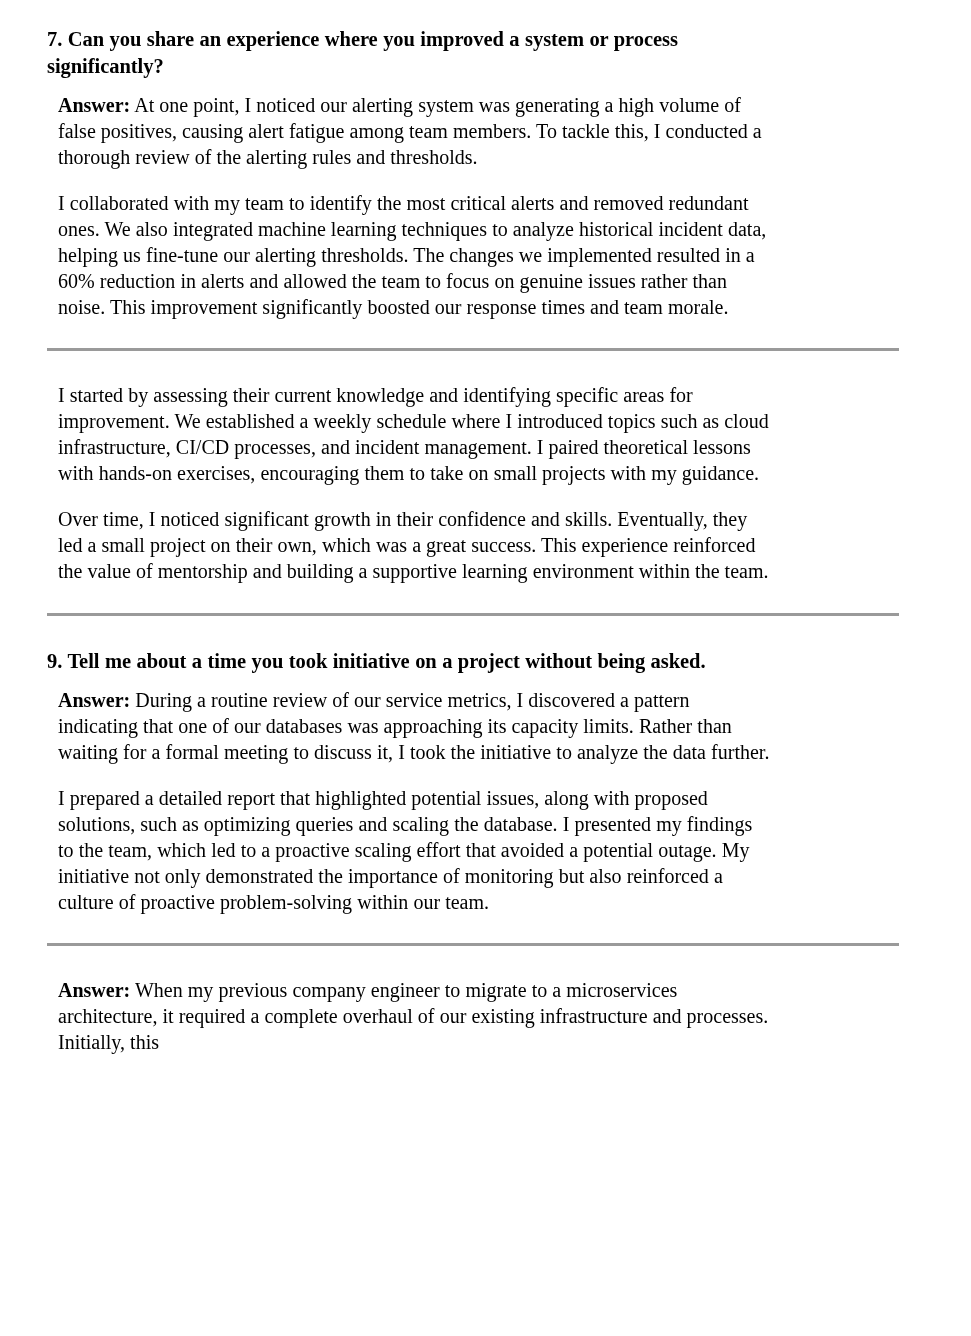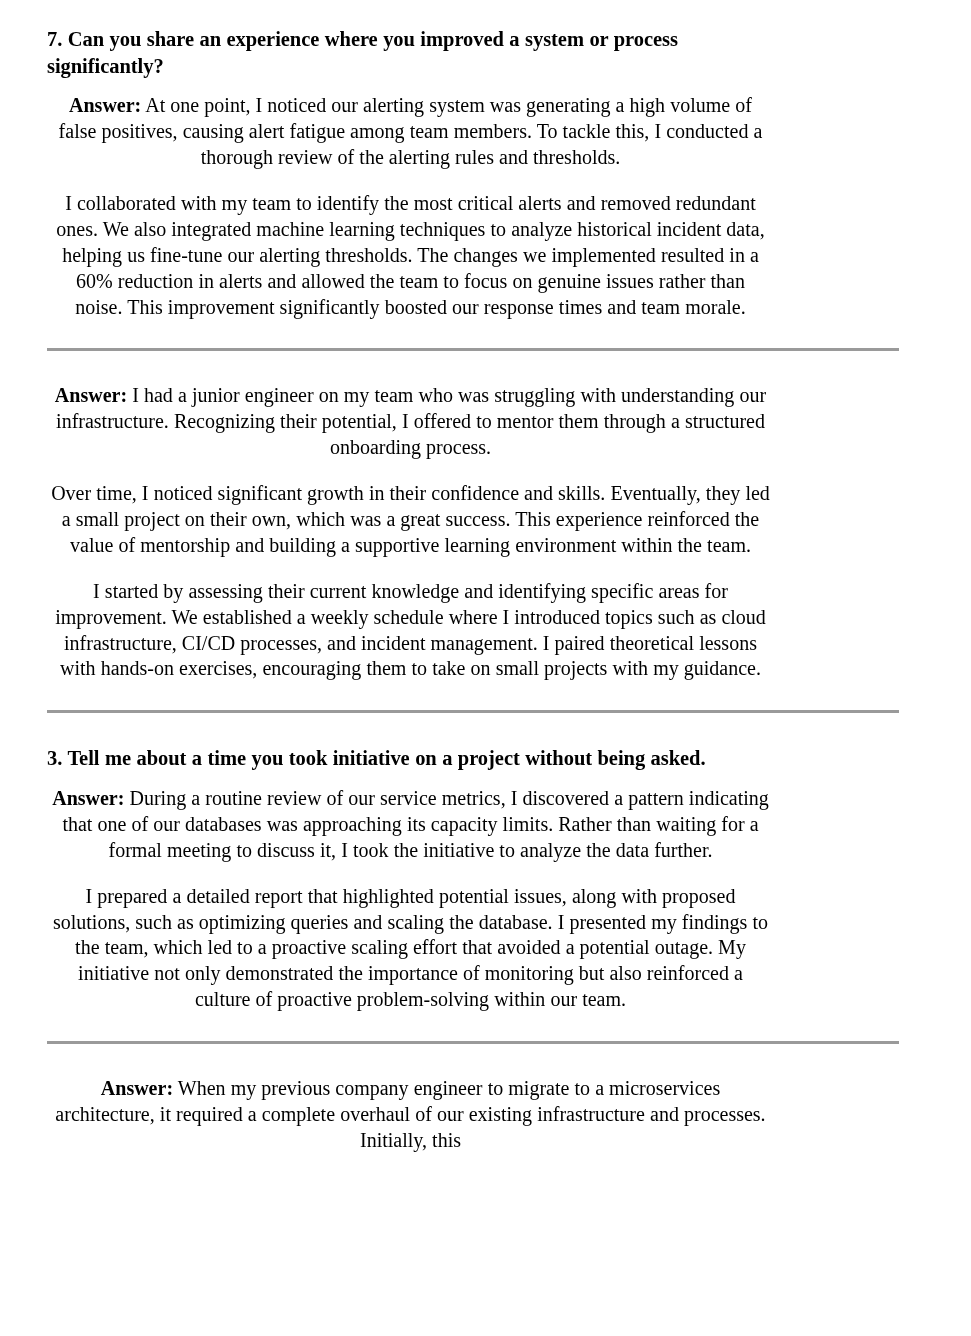--- a/index.html
+++ b/index.html
@@ -27,22 +27,22 @@
     font-size: 20.5px;
     font-weight: bold;
     line-height: 1.30;
     margin: 0 0 14px 0;
     letter-spacing: -0.05px;
     word-spacing: 0.4px;
   }
   .para {
     font-size: 20px;
     line-height: 1.295;
-    margin: 0 0 20px 4px;
-    text-align: center;
+    margin: 0 0 20px 11px;
+    text-align: left;
     word-spacing: 0.1px;
   }
   .para:last-child {
     margin-bottom: 0;
   }
   .answer-label {
     font-weight: bold;
   }
   .divider {
     height: 3px;
@@ -64,31 +64,30 @@
     <h2 class="question">7. Can you share an experience where you improved a system or process significantly?</h2>
     <p class="para"><span class="answer-label">Answer:</span><span> At one point, I noticed our alerting system was generating a high volume of false positives, causing alert fatigue among team members. To tackle this, I conducted a thorough review of the alerting rules and thresholds.</span></p>
     <p class="para">I collaborated with my team to identify the most critical alerts and removed redundant ones. We also integrated machine learning techniques to analyze historical incident data, helping us fine-tune our alerting thresholds. The changes we implemented resulted in a 60% reduction in alerts and allowed the team to focus on genuine issues rather than noise. This improvement significantly boosted our response times and team morale.</p>
   </section>
 
   <div class="sec-gap-before-divider"></div>
   <hr class="divider" style="background: rgb(154, 154, 154);">
   <div class="sec-gap-after-divider"></div>
 
   <section class="qa-section">
-    <p class="para"><span class="answer-label">Answer:</span><span> I had a junior engineer on my team who was struggling with understanding our infrastructure. Recognizing their potential, I offered to mentor them through a structured onboarding process.</span></p>
+    <p class="para">I started by assessing their current knowledge and identifying specific areas for improvement. We established a weekly schedule where I introduced topics such as cloud infrastructure, CI/CD processes, and incident management. I paired theoretical lessons with hands-on exercises, encouraging them to take on small projects with my guidance.</p>
     <p class="para">Over time, I noticed significant growth in their confidence and skills. Eventually, they led a small project on their own, which was a great success. This experience reinforced the value of mentorship and building a supportive learning environment within the team.</p>
-    <p class="para">I started by assessing their current knowledge and identifying specific areas for improvement. We established a weekly schedule where I introduced topics such as cloud infrastructure, CI/CD processes, and incident management. I paired theoretical lessons with hands-on exercises, encouraging them to take on small projects with my guidance.</p>
   </section>
 
   <div class="sec-gap-before-divider"></div>
   <hr class="divider" style="background: rgb(154, 154, 154);">
   <div class="sec-gap-after-divider"></div>
 
   <section class="qa-section">
-    <h2 class="question">3. Tell me about a time you took initiative on a project without being asked.</h2>
+    <h2 class="question">9. Tell me about a time you took initiative on a project without being asked.</h2>
     <p class="para"><span class="answer-label">Answer:</span><span> During a routine review of our service metrics, I discovered a pattern indicating that one of our databases was approaching its capacity limits. Rather than waiting for a formal meeting to discuss it, I took the initiative to analyze the data further.</span></p>
     <p class="para">I prepared a detailed report that highlighted potential issues, along with proposed solutions, such as optimizing queries and scaling the database. I presented my findings to the team, which led to a proactive scaling effort that avoided a potential outage. My initiative not only demonstrated the importance of monitoring but also reinforced a culture of proactive problem-solving within our team.</p>
   </section>
 
   <div class="sec-gap-before-divider"></div>
   <hr class="divider" style="background: rgb(154, 154, 154);">
   <div class="sec-gap-after-divider"></div>
 
   <section class="qa-section">
     <p class="para"><span class="answer-label">Answer:</span><span> When my previous company engineer to migrate to a microservices architecture, it required a complete overhaul of our existing infrastructure and processes. Initially, this</span></p>

